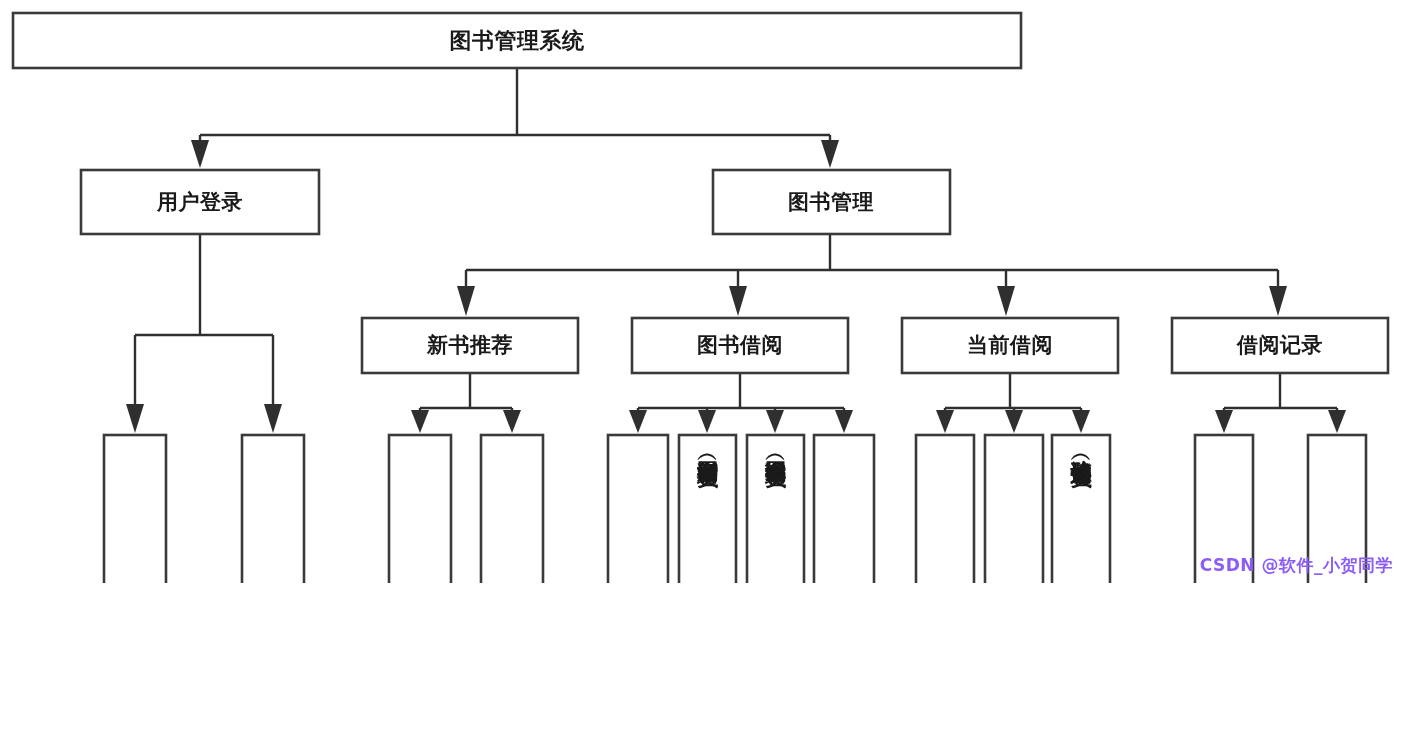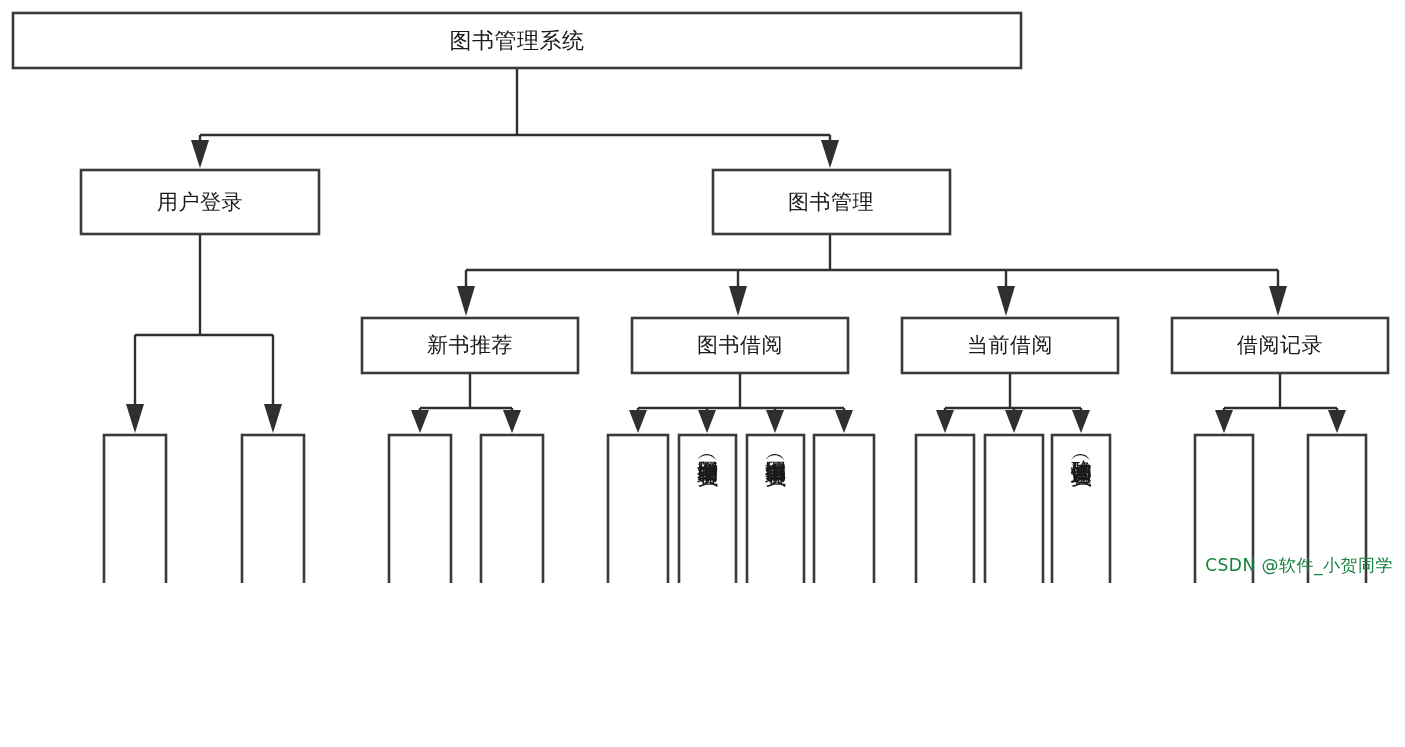--- a/index.html
+++ b/index.html
@@ -9,20 +9,21 @@
   }
   body {
     font-family: "Liberation Sans", "DejaVu Sans", sans-serif;
   }
   #canvas {
     position: relative;
     width: 1405px;
     height: 583px;
     background: #ffffff;
     overflow: hidden;
+    font-weight: bold;
   }
   #diagram-svg {
     position: absolute;
     left: 0;
     top: 0;
     width: 1405px;
     height: 747px;
   }
   .node-rect {
     fill: #ffffff;
@@ -67,21 +68,21 @@
     letter-spacing: 1px;
     white-space: nowrap;
     text-align: center;
   }
   .watermark {
     position: absolute;
     right: 12px;
     bottom: 6px;
     font-family: "DejaVu Sans", "Liberation Sans", sans-serif;
     font-size: 17px;
-    color: #15803d;
+    color: #8b5cf6;
     letter-spacing: 0.5px;
     user-select: none;
   }
 </style>
 </head>
 <body>
 
 <div id="canvas">
 
   <svg id="diagram-svg" viewBox="0 0 1405 747">

